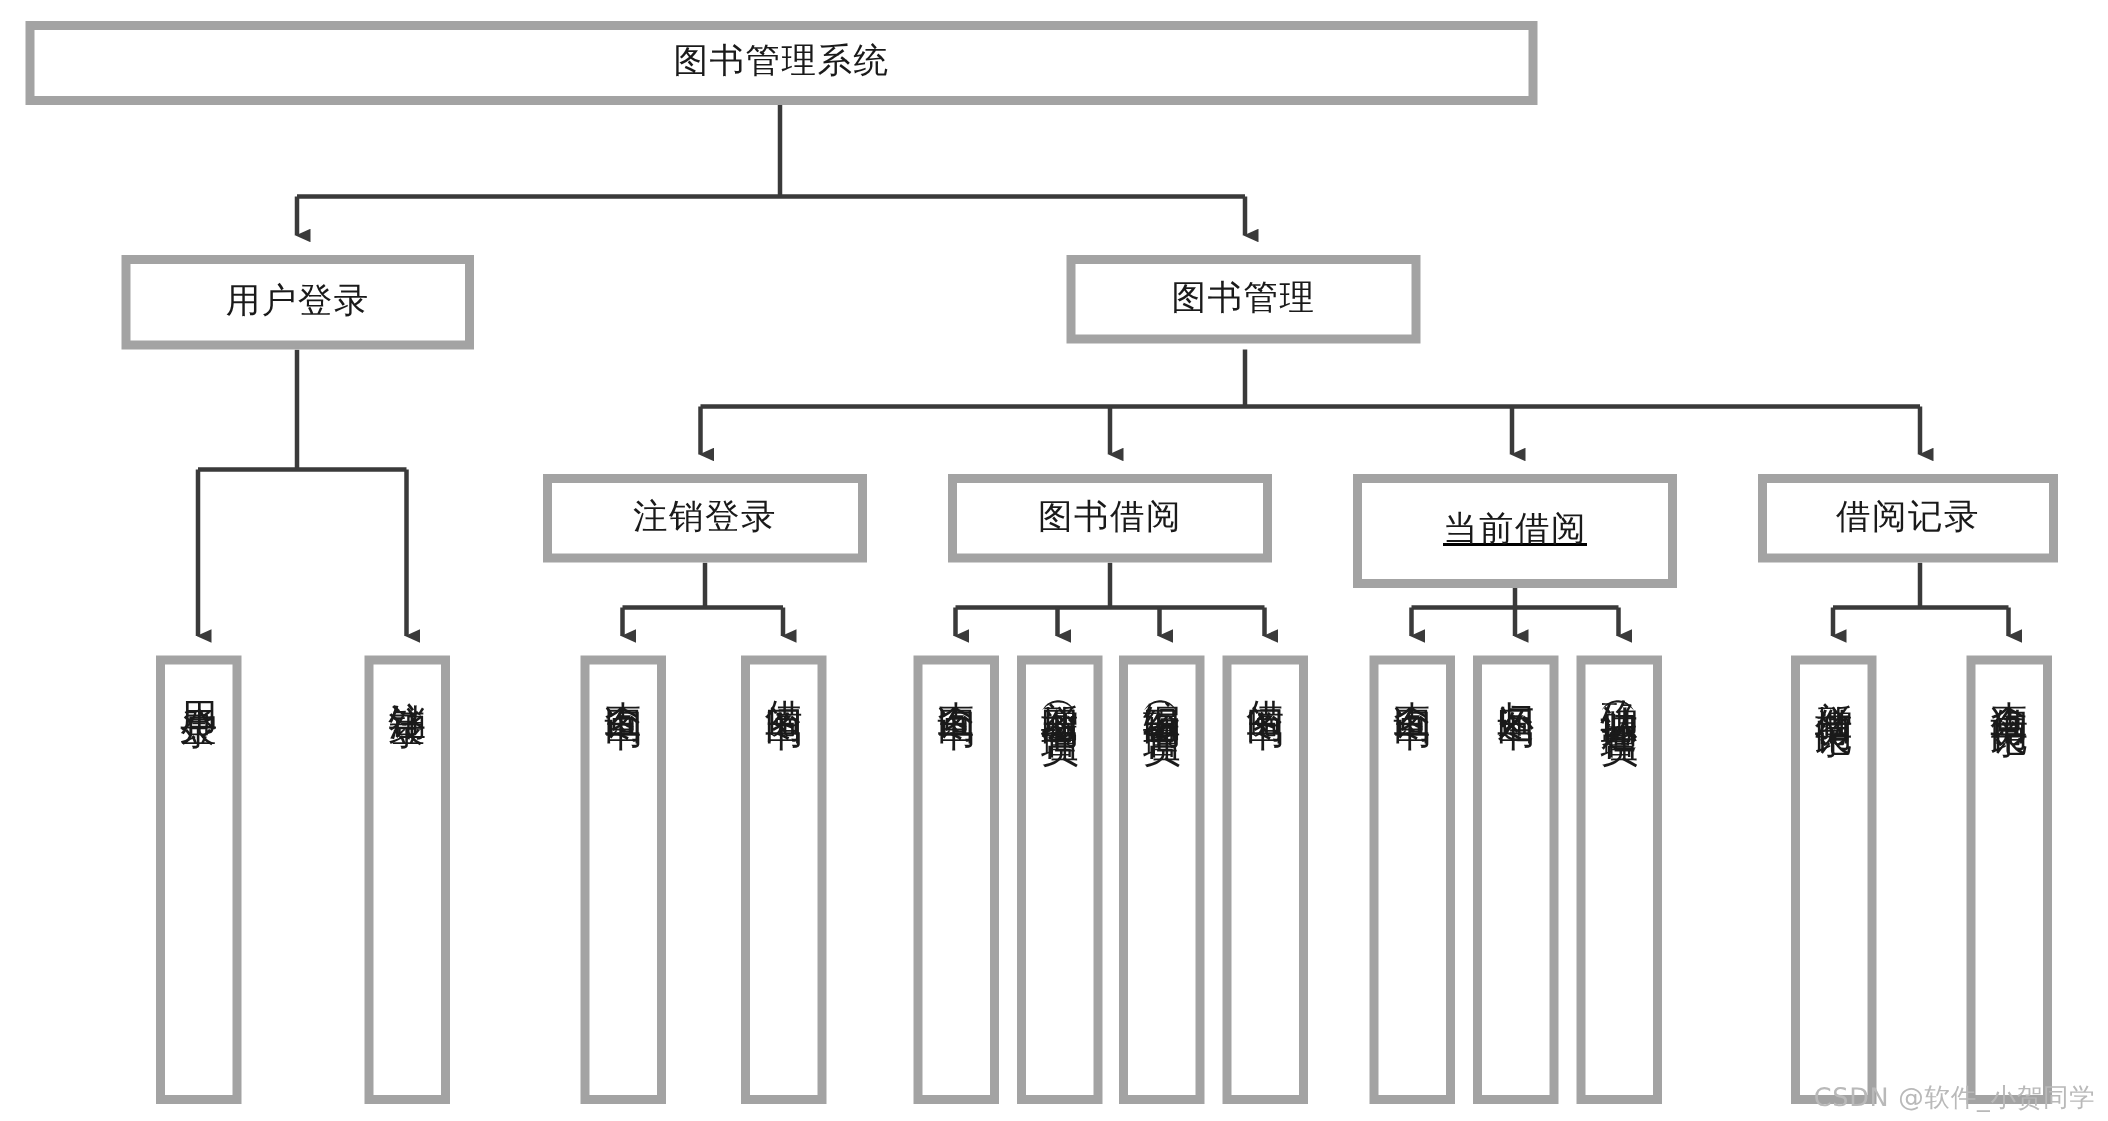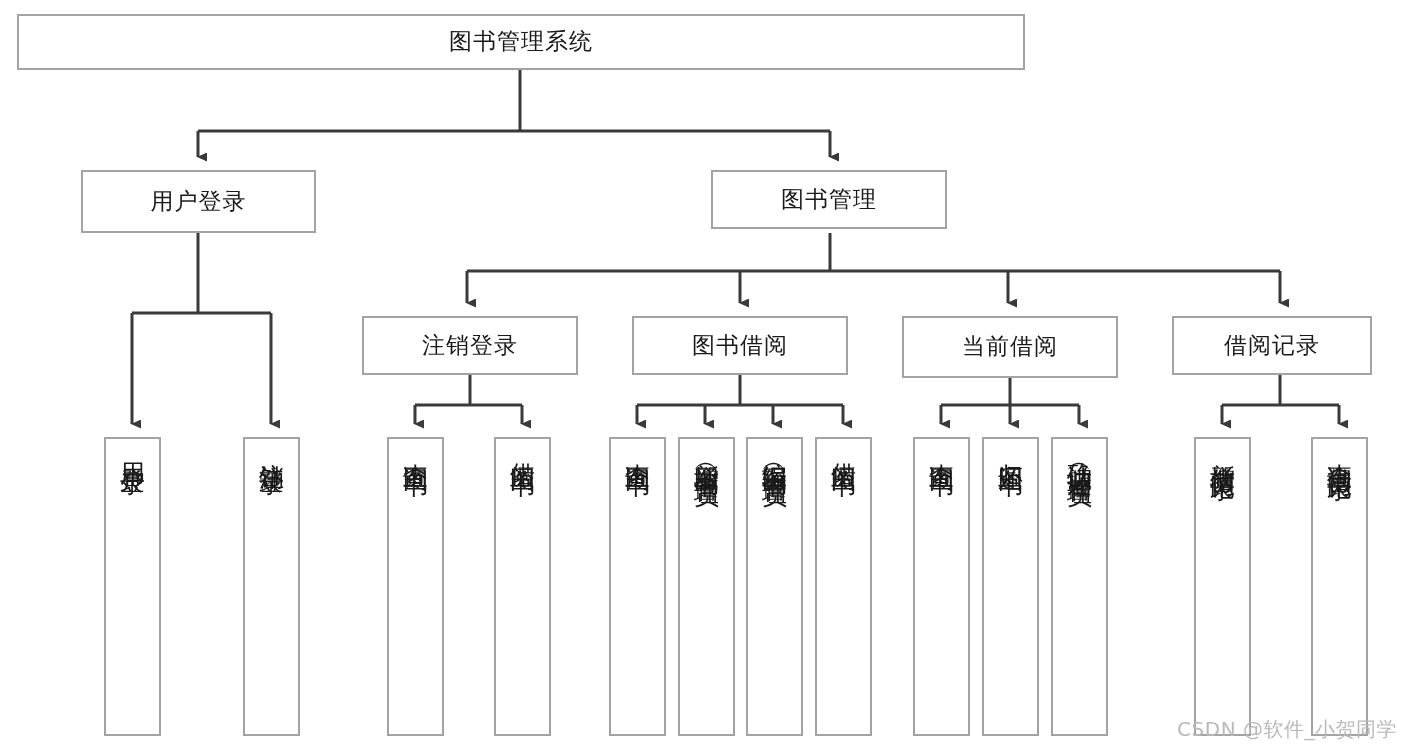--- a/index.html
+++ b/index.html
@@ -23,21 +23,21 @@
     position: absolute;
     left: 0;
     top: 0;
     width: 1405px;
     height: 747px;
   }
   .node-box {
     position: absolute;
     box-sizing: border-box;
     background: #ffffff;
-    border: 2px solid #a3a3a3;
+    border: 6px solid #a3a3a3;
     display: flex;
     align-items: center;
     justify-content: center;
     overflow: hidden;
   }
   .node-label {
     color: #1a1a1a;
     text-align: center;
     line-height: 1.18;
     white-space: nowrap;
@@ -56,21 +56,21 @@
     text-orientation: upright;
     font-size: 25px;
     letter-spacing: 3px;
     line-height: 1;
     display: block;
   }
   #watermark {
     position: absolute;
     right: 8px;
     bottom: 4px;
-    font-size: 20px;
+    font-size: 17px;
     color: #b9b9b9;
     letter-spacing: 0.5px;
     white-space: nowrap;
     font-family: "DejaVu Sans", "Liberation Sans", sans-serif;
   }
 </style>
 </head>
 <body>
 
 <div id="diagram-root">
@@ -137,21 +137,21 @@
   <div class="node-box horiz" style="left:711px; top:170px; width:236px; height:59px;">
     <span class="node-label">图书管理</span>
   </div>
 
   <div class="node-box horiz" style="left:362px; top:316px; width:216px; height:59px;">
     <span class="node-label">注销登录</span>
   </div>
   <div class="node-box horiz" style="left:632px; top:316px; width:216px; height:59px;">
     <span class="node-label">图书借阅</span>
   </div>
-  <div class="node-box horiz" style="left:902px; top:316px; width:216px; height:62px;">
+  <div class="node-box horiz" style="left:902px; top:316px; width:216px; height:76px;text-decoration:underline;">
     <span class="node-label">当前借阅</span>
   </div>
   <div class="node-box horiz" style="left:1172px; top:316px; width:200px; height:59px;">
     <span class="node-label">借阅记录</span>
   </div>
 
   <div class="node-box vert" style="left:104px; top:437px; width:57px; height:299px;">
     <span class="node-label">用户登录</span>
   </div>
   <div class="node-box vert" style="left:243px; top:437px; width:57px; height:299px;">

